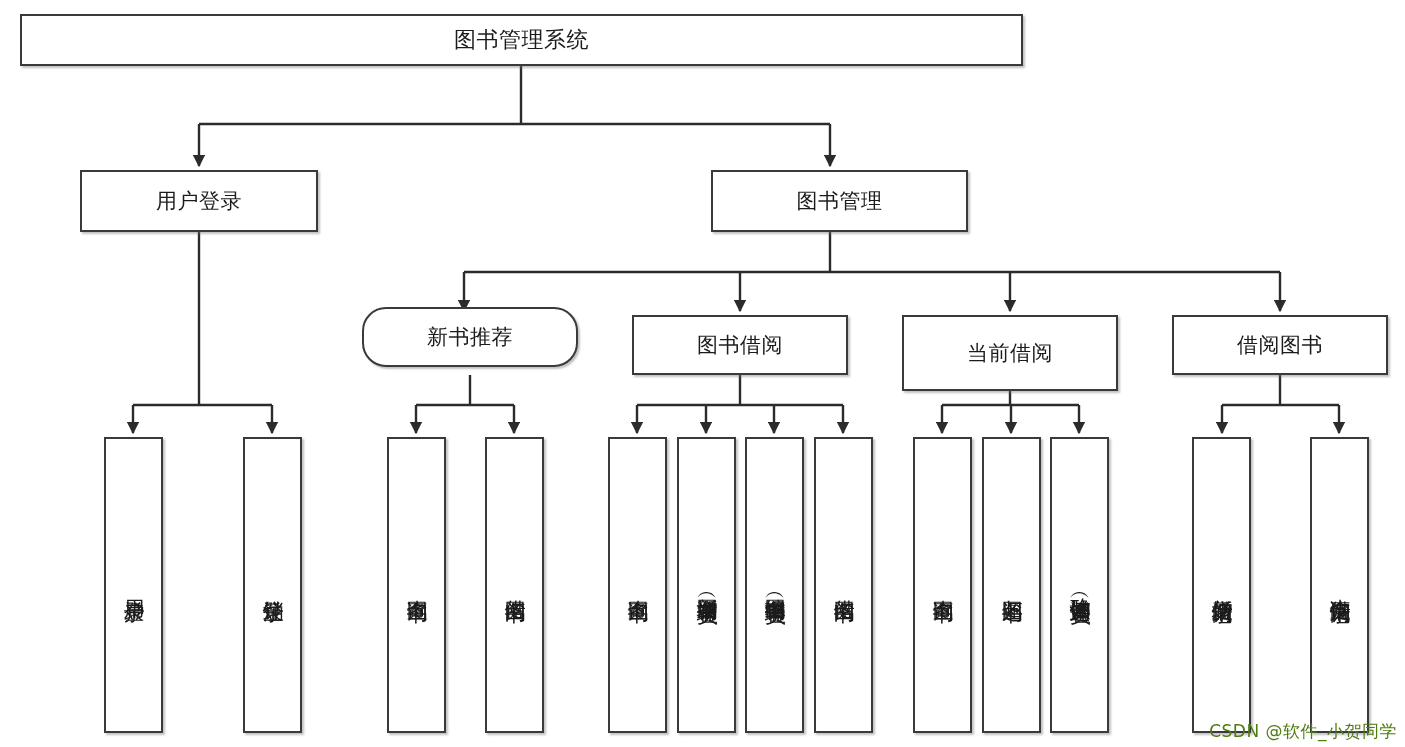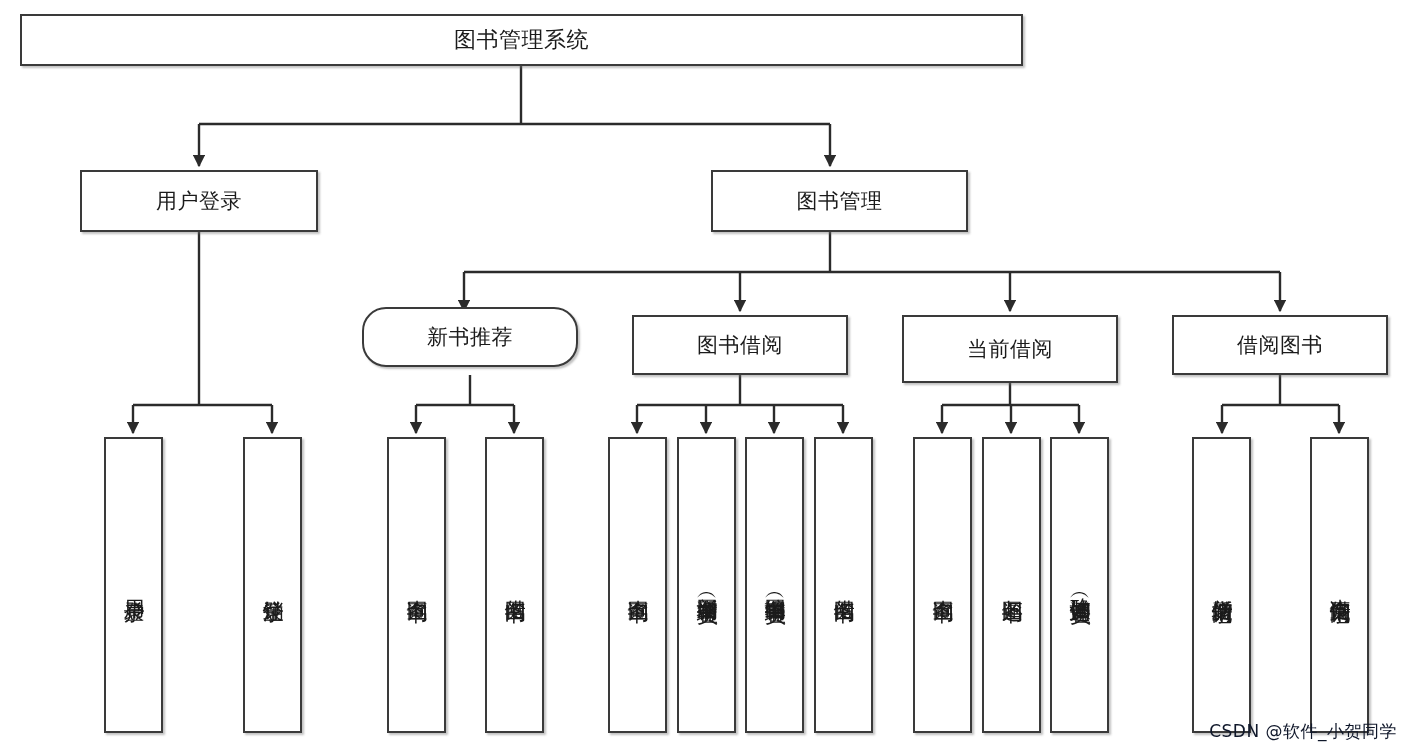--- a/index.html
+++ b/index.html
@@ -61,21 +61,21 @@
     line-height: 1.22;
     letter-spacing: 1px;
     white-space: nowrap;
     max-height: 282px;
   }
   .watermark {
     position: absolute;
     right: 8px;
     bottom: 4px;
     font-size: 17px;
-    color: #0f172a;
+    color: #4d7c0f;
     letter-spacing: 0.5px;
     user-select: none;
     white-space: nowrap;
   }
 </style>
 </head>
 <body>
 
 <div id="diagram">
 
@@ -139,21 +139,21 @@
   <div class="node horiz" style="left:711px; top:170px; width:257px; height:62px;">
     <span class="lbl">图书管理</span>
   </div>
 
   <div class="node horiz" style="left:362px; top:307px; width:216px; height:60px;border-radius:24px;">
     <span class="lbl">新书推荐</span>
   </div>
   <div class="node horiz" style="left:632px; top:315px; width:216px; height:60px;">
     <span class="lbl">图书借阅</span>
   </div>
-  <div class="node horiz" style="left:902px; top:315px; width:216px; height:68px;">
+  <div class="node horiz" style="left:902px; top:315px; width:216px; height:76px;">
     <span class="lbl">当前借阅</span>
   </div>
   <div class="node horiz" style="left:1172px; top:315px; width:216px; height:60px;">
     <span class="lbl">借阅图书</span>
   </div>
 
   <div class="node vert" style="left:104px; top:437px; width:59px; height:296px;">
     <span class="lbl">用户登录</span>
   </div>
   <div class="node vert" style="left:243px; top:437px; width:59px; height:296px;">

